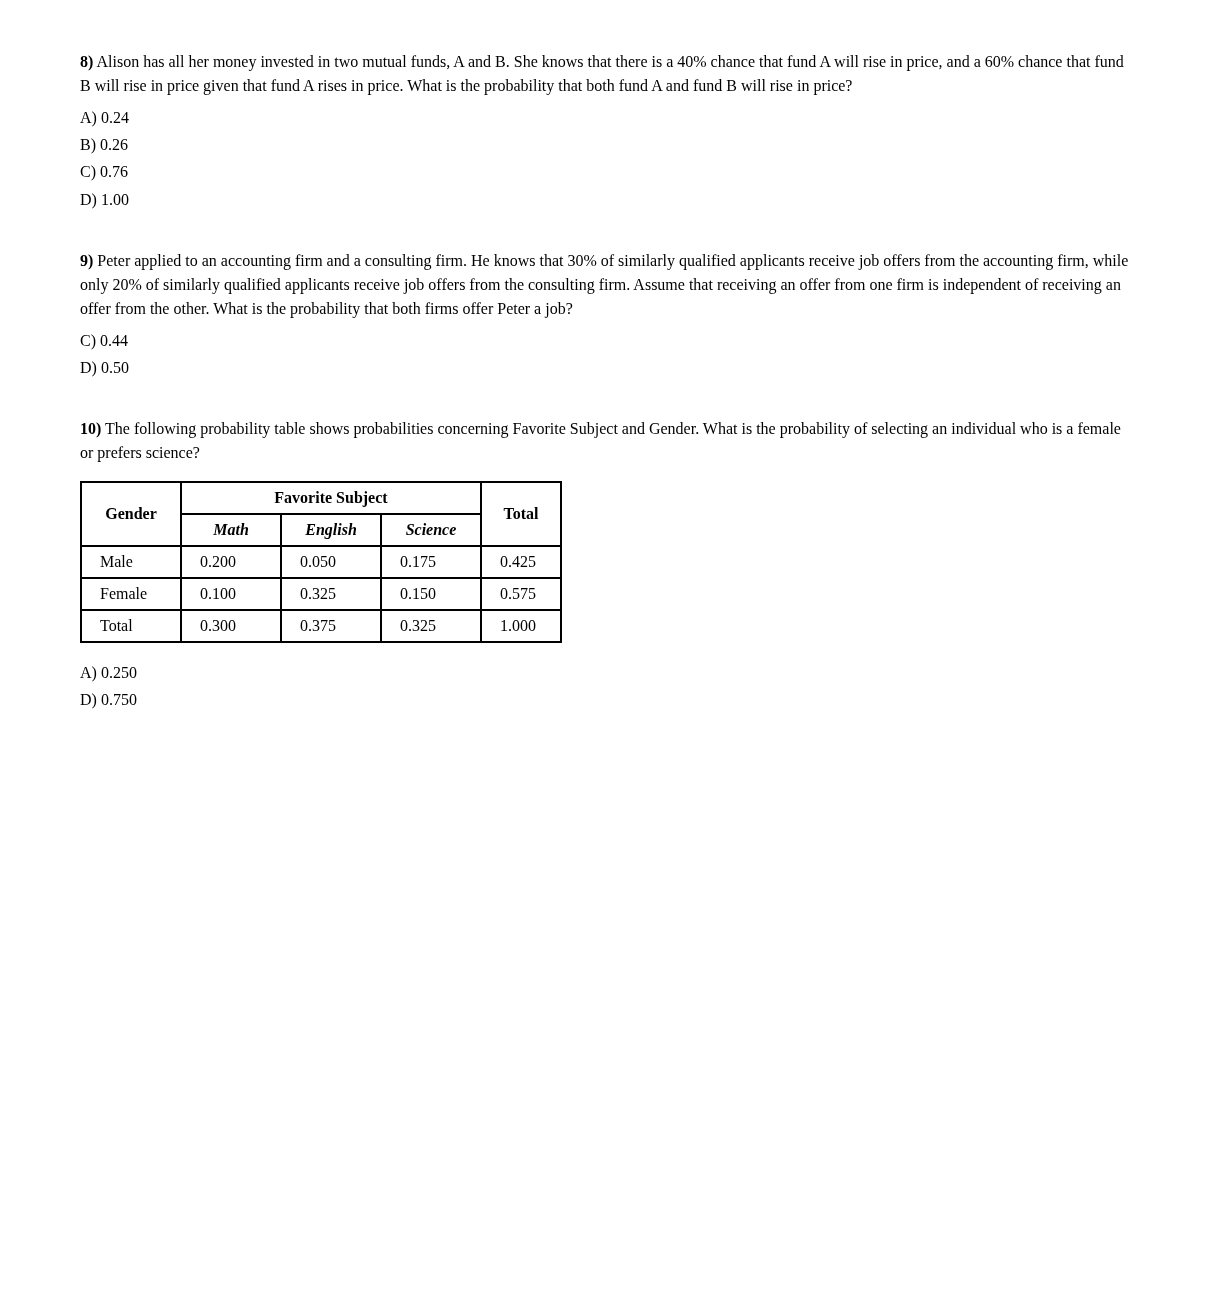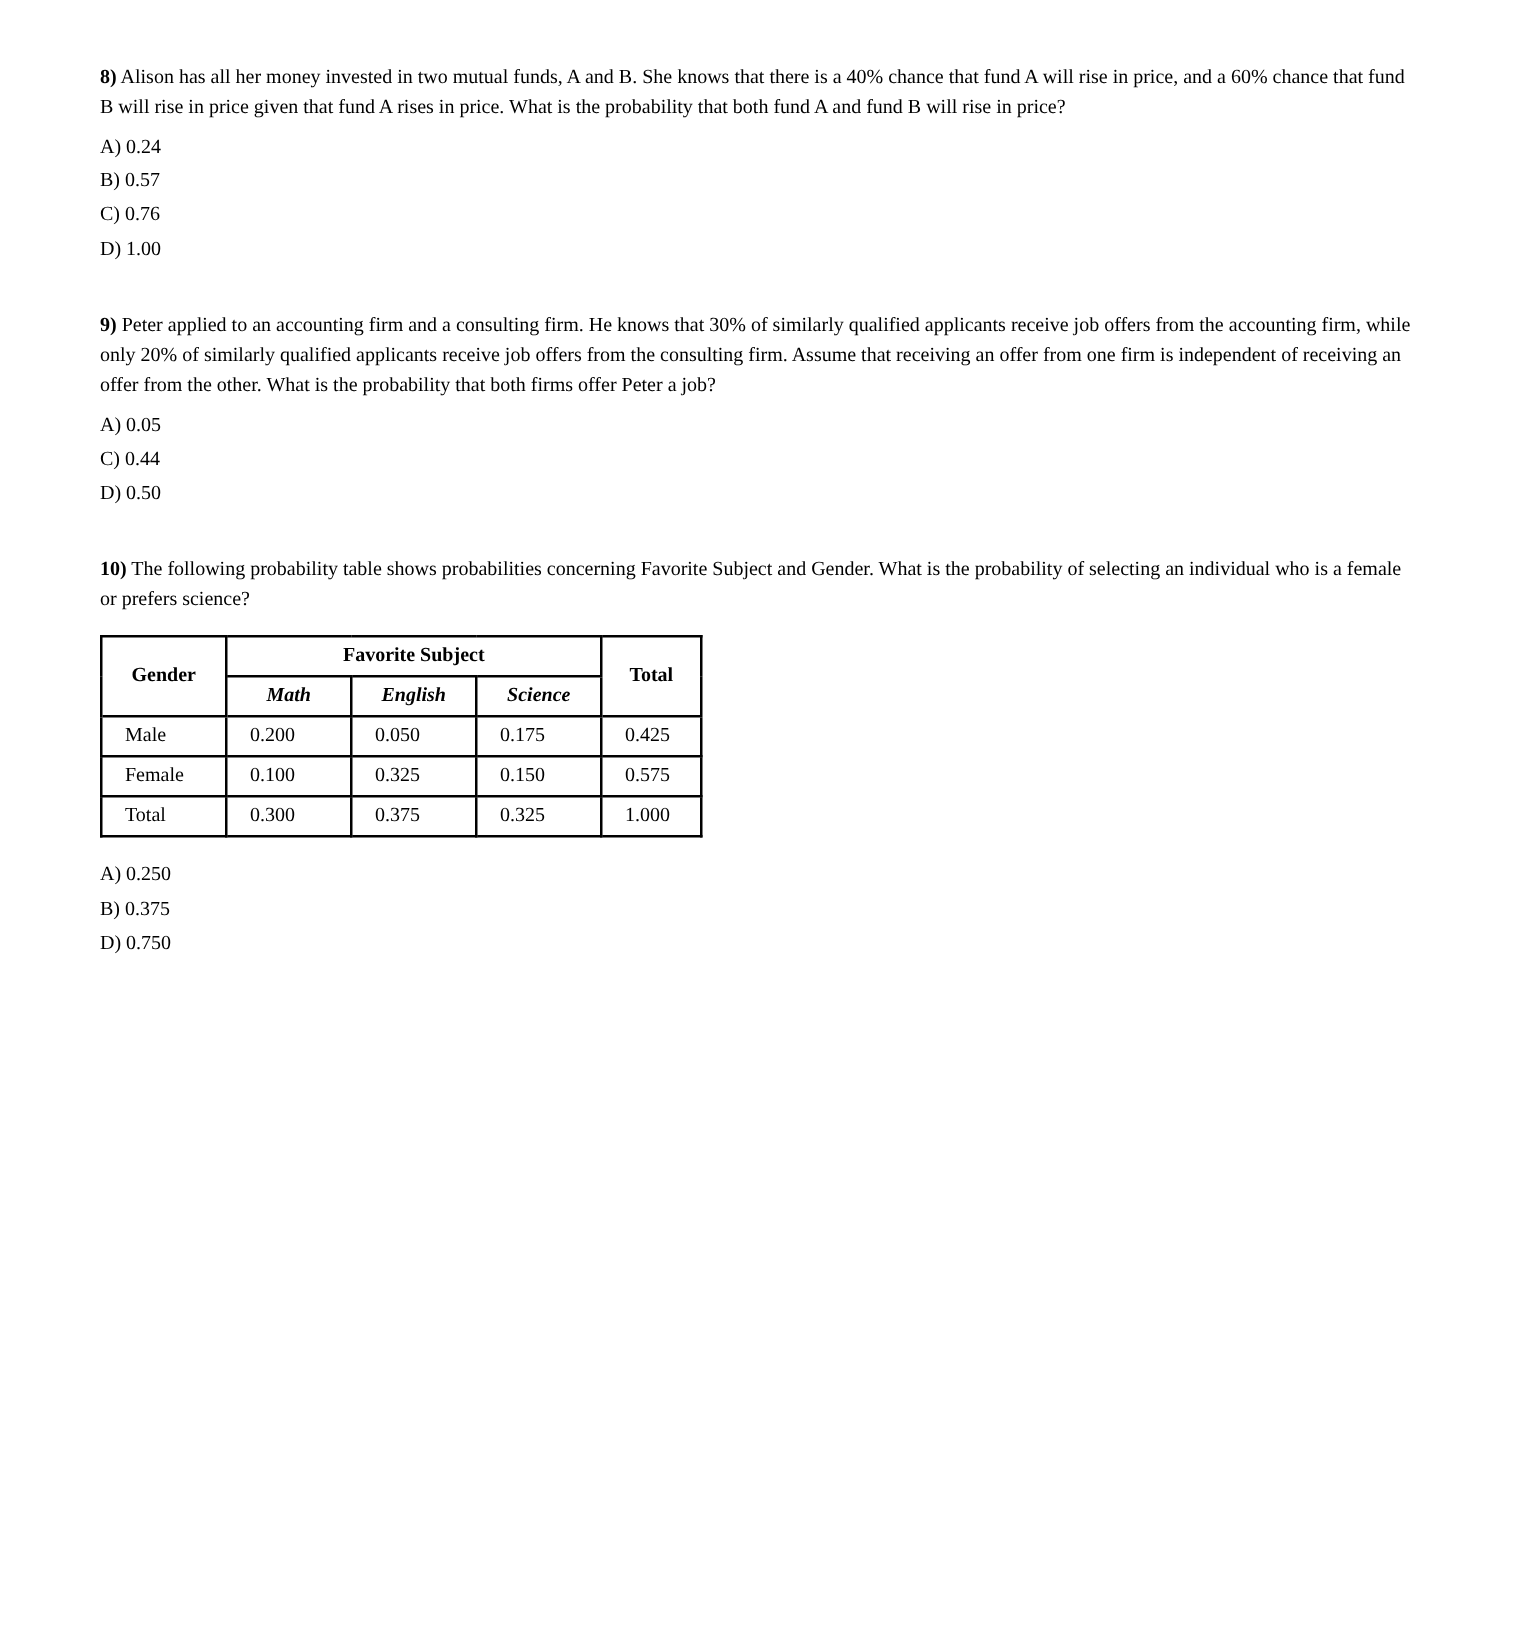--- a/index.html
+++ b/index.html
@@ -74,33 +74,32 @@
 </head>
 <body>
 
 <div class="question-block">
   <p class="question-text">
     <strong>8)</strong>
     <span>Alison has all her money invested in two mutual funds, A and B. She knows that there is a 40% chance that fund A will rise in price, and a 60% chance that fund B will rise in price given that fund A rises in price. What is the probability that both fund A and fund B will rise in price?</span>
   </p>
   <div class="answer-options">
     <span class="answer-option">A) 0.24</span>
-    <span class="answer-option">B) 0.57</span>
+    <span class="answer-option">B) 0.26</span>
     <span class="answer-option">C) 0.76</span>
     <span class="answer-option">D) 1.00</span>
   </div>
 </div>
 
 <div class="question-block">
   <p class="question-text">
     <strong>9)</strong>
     <span>Peter applied to an accounting firm and a consulting firm. He knows that 30% of similarly qualified applicants receive job offers from the accounting firm, while only 20% of similarly qualified applicants receive job offers from the consulting firm. Assume that receiving an offer from one firm is independent of receiving an offer from the other. What is the probability that both firms offer Peter a job?</span>
   </p>
   <div class="answer-options">
-    <span class="answer-option">A) 0.05</span>
     <span class="answer-option">C) 0.44</span>
     <span class="answer-option">D) 0.50</span>
   </div>
 </div>
 
 <div class="question-block">
   <p class="question-text">
     <strong>10)</strong>
     <span>The following probability table shows probabilities concerning Favorite Subject and Gender. What is the probability of selecting an individual who is a female or prefers science?</span>
   </p>
@@ -140,16 +139,15 @@
           <td>0.375</td>
           <td>0.325</td>
           <td>1.000</td>
         </tr>
       </tbody>
     </table>
   </div>
 
   <div class="answer-options">
     <span class="answer-option">A) 0.250</span>
-    <span class="answer-option">B) 0.375</span>
     <span class="answer-option">D) 0.750</span>
   </div>
 </div>
 
 </body></html>

